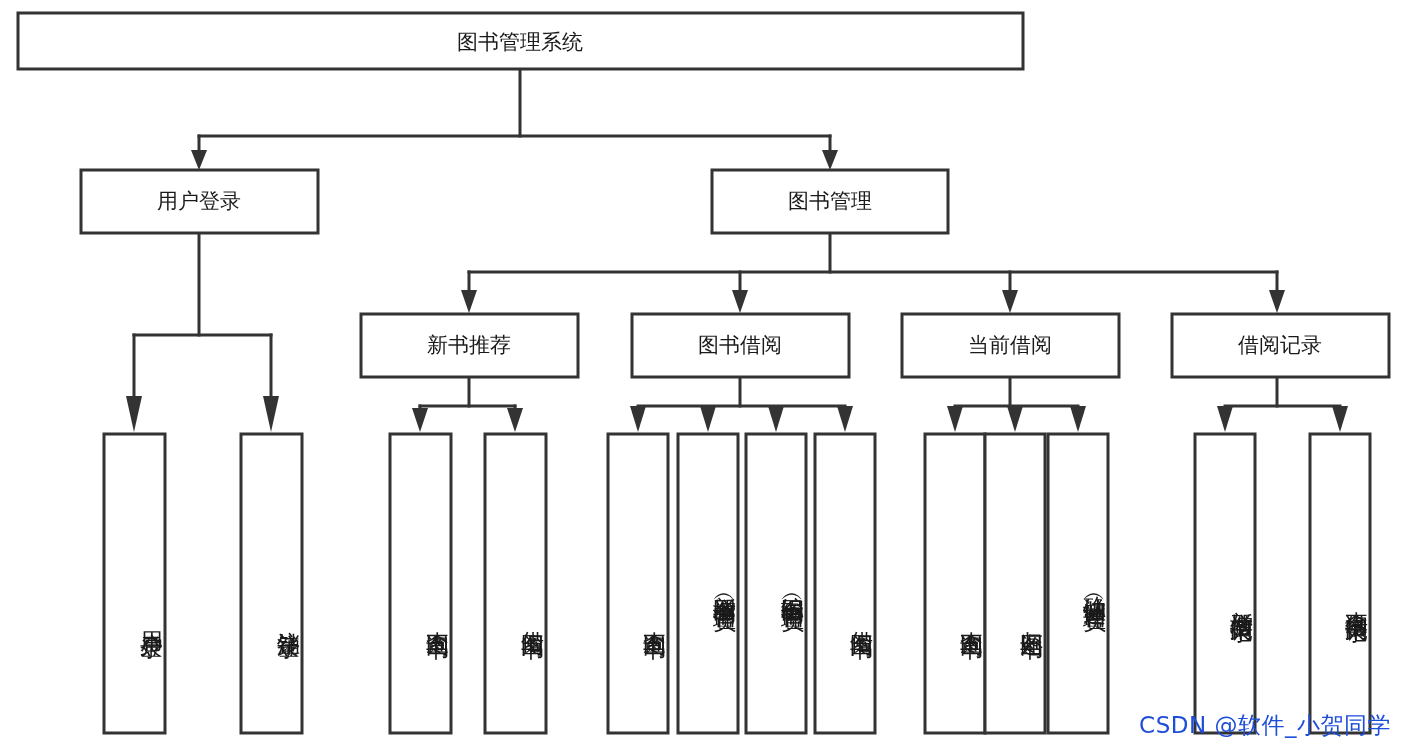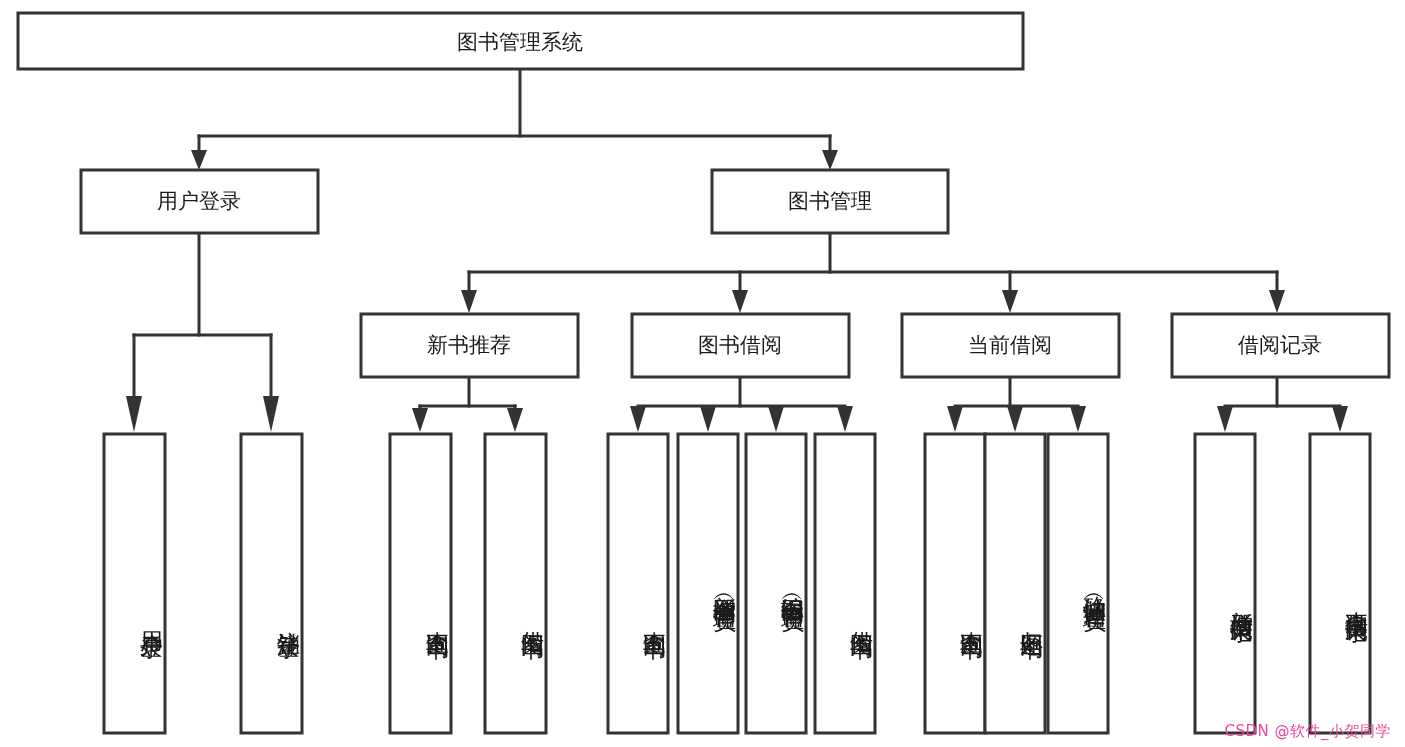--- a/index.html
+++ b/index.html
@@ -59,22 +59,22 @@
     align-items: flex-start;
     justify-content: center;
     white-space: nowrap;
     pointer-events: none;
   }
   .watermark {
     position: absolute;
     right: 14px;
     bottom: 6px;
     font-family: "DejaVu Sans", "Liberation Sans", sans-serif;
-    font-size: 15px;
-    color: #ec4899;
+    font-size: 23px;
+    color: #1d4ed8;
     letter-spacing: 0.5px;
     white-space: nowrap;
     margin-left: 8px;
   }
 </style>
 </head>
 <body>
 
 <div id="stage">
 

